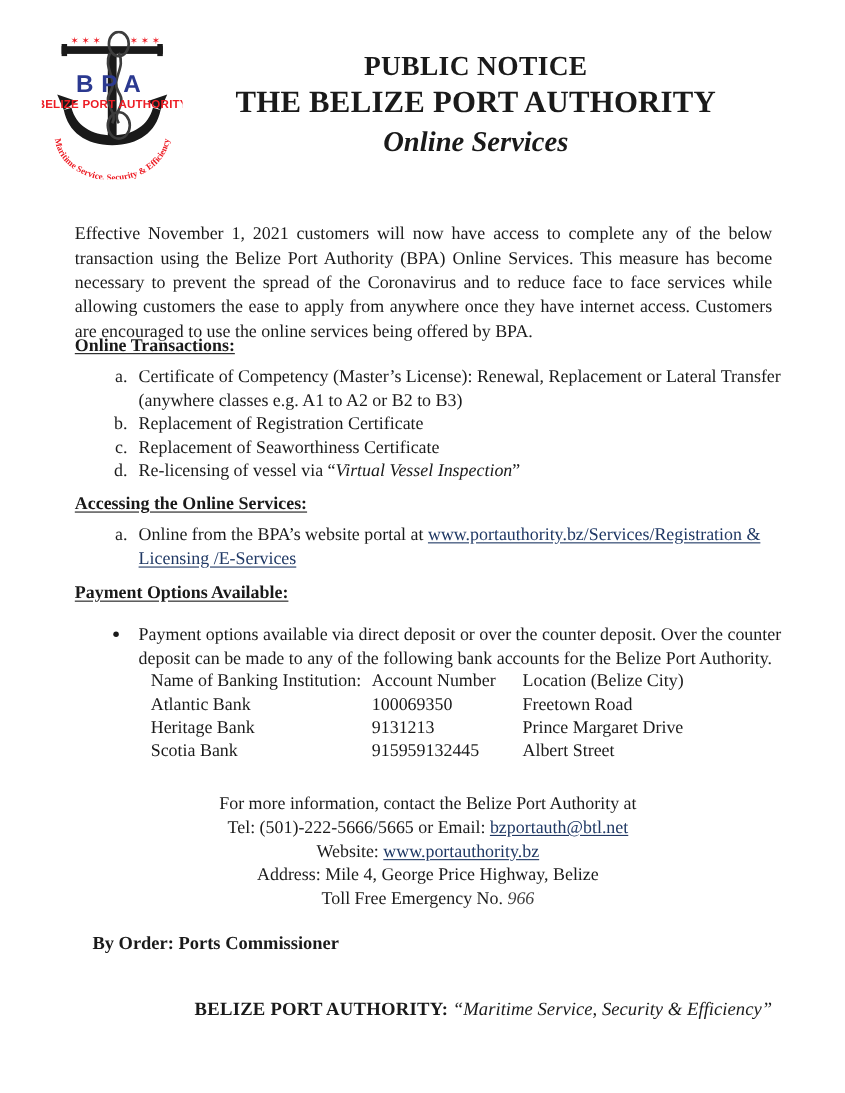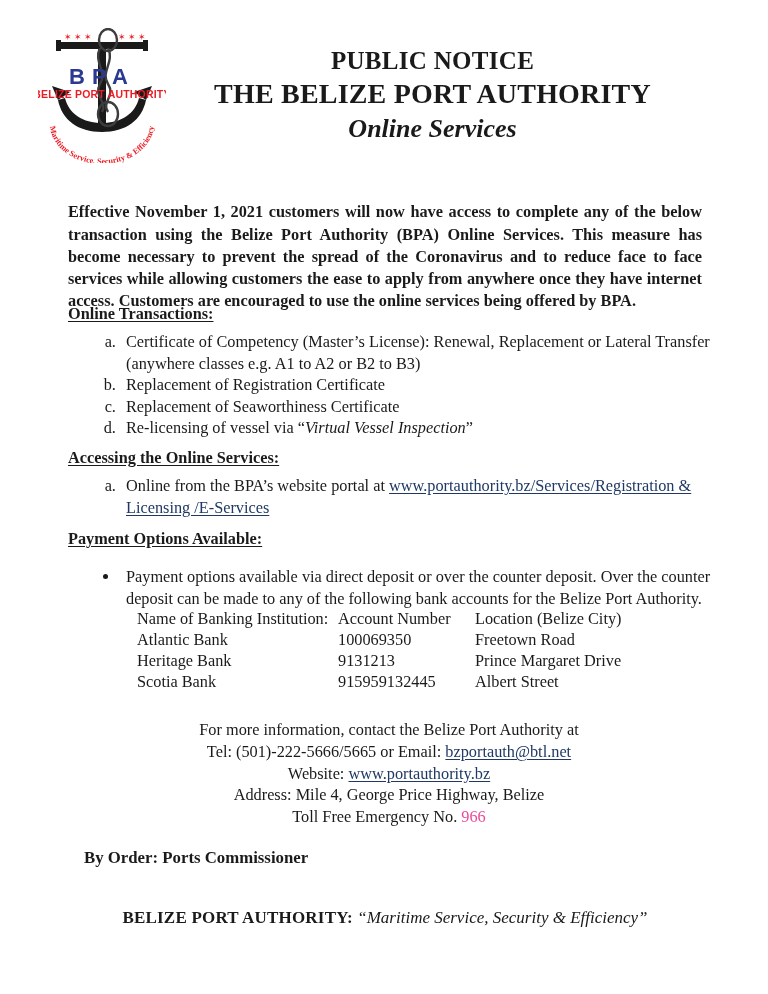--- a/index.html
+++ b/index.html
@@ -65,21 +65,20 @@
   
   .intro {
     position: absolute;
     left: 68px;
     top: 185px;
     width: 634px;
     font-size: 16.3px;
     line-height: 22.3px;
     text-align: justify;
     text-justify: inter-word;
-    font-weight: bold;
   }
 
   .sec-head {
     position: absolute;
     left: 68px;
     font-size: 16.3px;
     font-weight: bold;
     text-decoration: underline;
     text-underline-offset: 2px;
   }
@@ -147,37 +146,37 @@
     top: 848px;
     font-size: 16.8px;
     font-weight: bold;
   }
 
   .tagline {
     position: absolute;
     left: 68px;
     top: 908px;
     width: 634px;
-    text-align: center;
+    text-align: right;
     font-size: 17px;
   }
   .tagline .tl-name {
     font-weight: bold;
     letter-spacing: 0.2px;
   }
   .tagline .tl-quote {
     font-style: italic;
   }
 
   a.doclink, .doclink {
     color: #1f3864;
     text-decoration: underline;
     text-underline-offset: 1.5px;
   }
-  .red-num { color: #ec4899; }
+  .red-num { color: #404040; font-style: italic; }
   .ital { font-style: italic; }
 </style>
 </head>
 <body>
 
 <div class="page">
 
   <div class="logo">
     <svg viewBox="0 0 128 135" xmlns="http://www.w3.org/2000/svg" aria-hidden="true">
 

